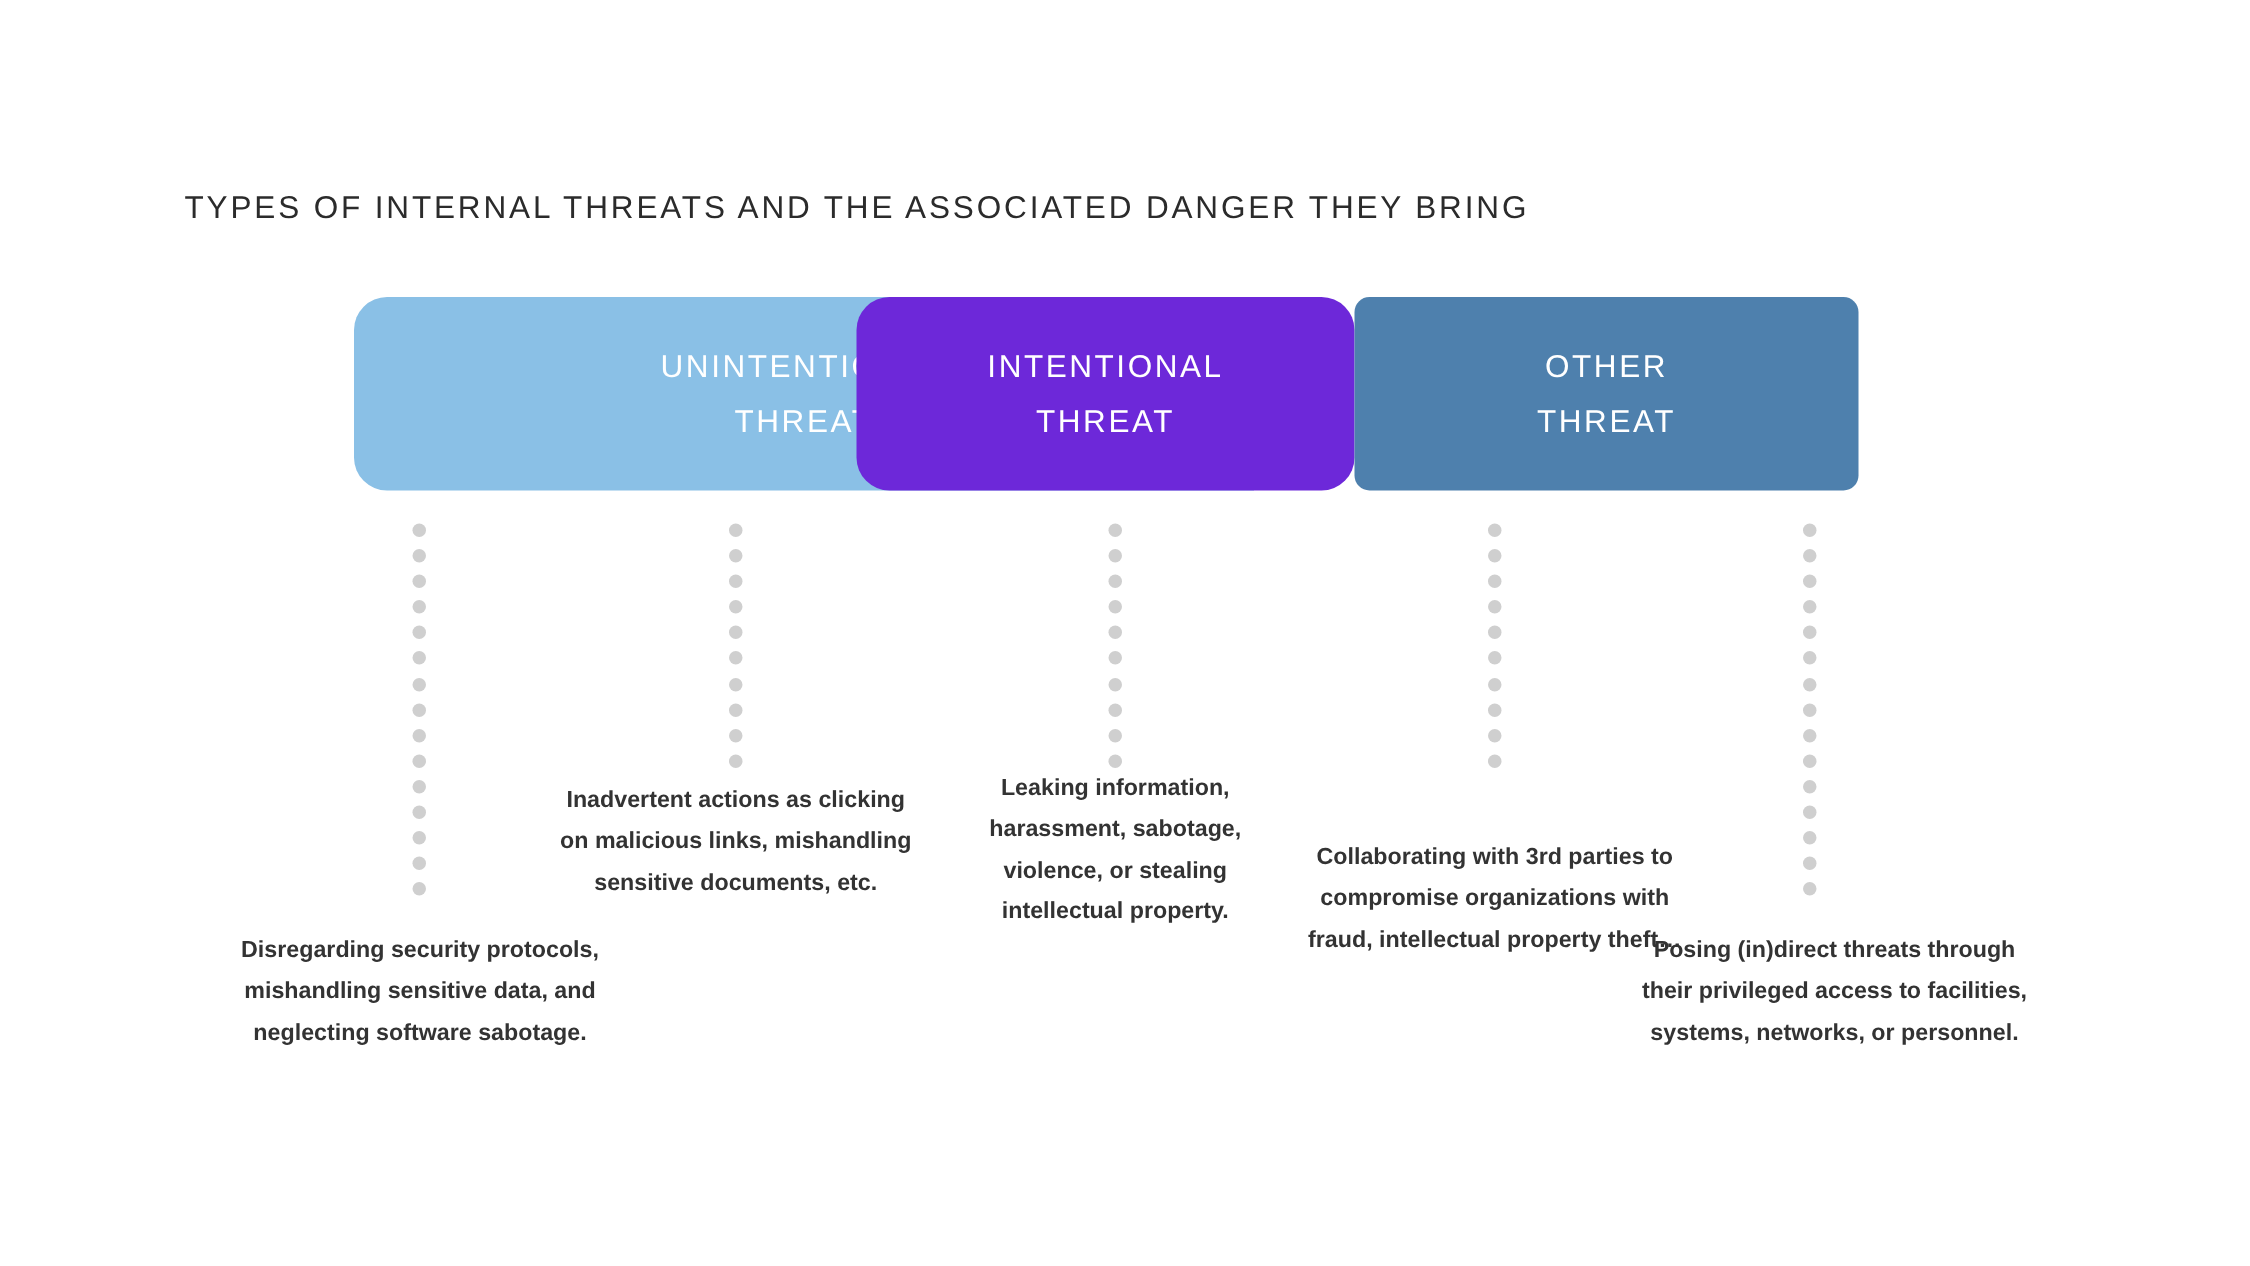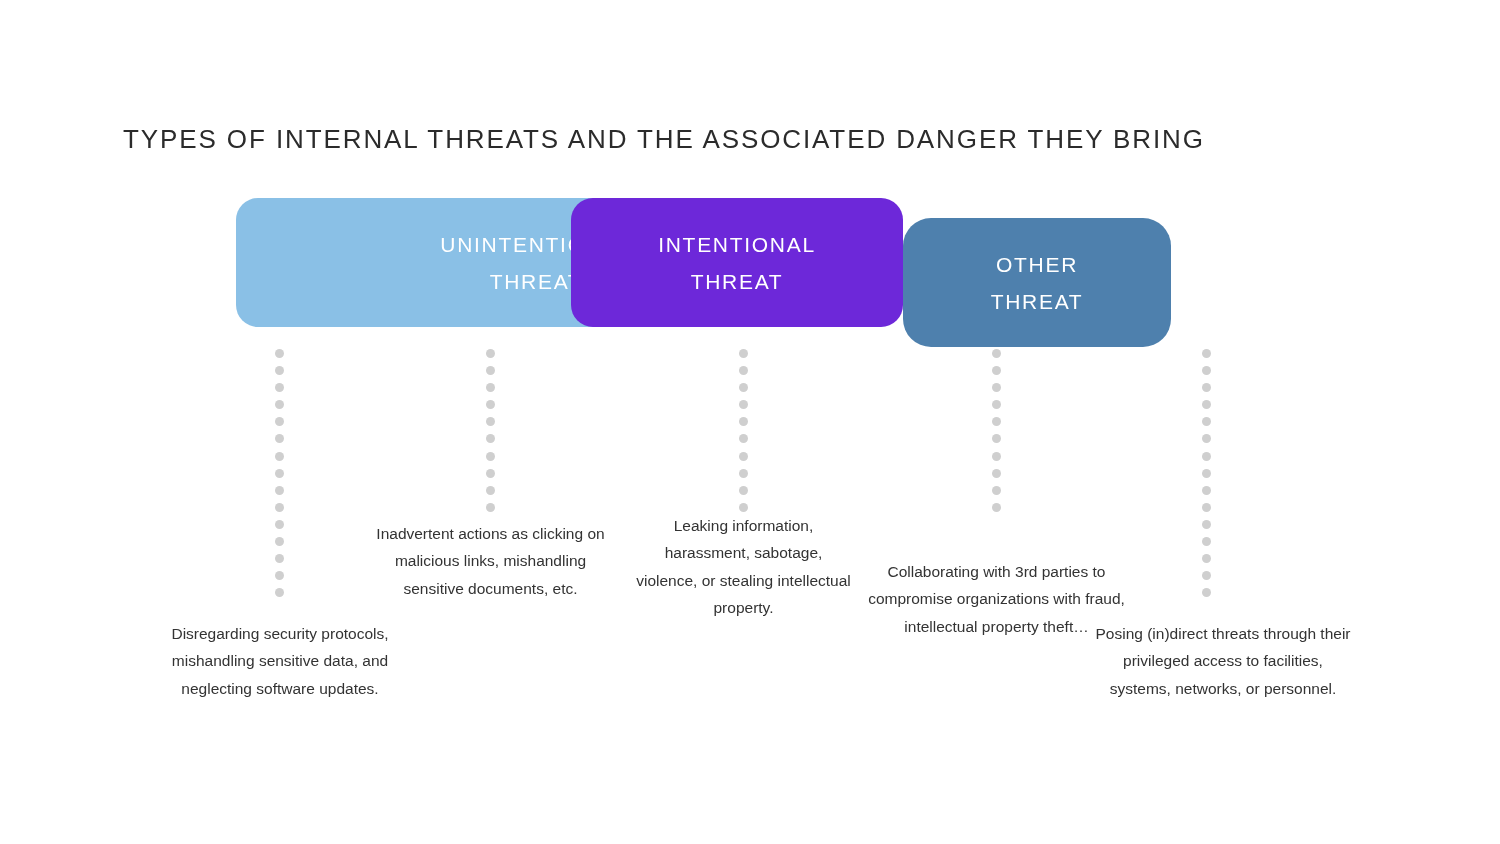--- a/index.html
+++ b/index.html
@@ -23,21 +23,21 @@
     height: 844px;
     background: #ffffff;
   }
 
   
   #page-title {
     position: absolute;
     left: 123px;
     top: 122px;
     width: 1290px;
-    font-size: 26px;
+    font-size: 21px;
     letter-spacing: 1.9px;
     color: #2b2b2b;
     font-weight: 400;
     white-space: nowrap;
     line-height: 34px;
   }
 
   
   #banner {
     position: absolute;
@@ -72,25 +72,24 @@
   }
   #band-1 {
     left: 335px;
     width: 332px;
     background: #6d28d9;
     border-radius: 22px;
     z-index: 2;
   }
   #band-2 {
     left: 667px;
-    width: 268px;
+    width: 336px;
     background: #4e80ad;
-    border-radius: 28px;
+    border-radius: 10px;
     z-index: 3;
-    margin-top: 20px;
   }
 
   
   .dotcol {
     position: absolute;
     width: 9px;
   }
   .dot {
     width: 9px;
     height: 9px;
@@ -99,21 +98,21 @@
     margin-bottom: 8.1px;
   }
 
   
   .caption {
     position: absolute;
     font-size: 15.5px;
     line-height: 27.3px;
     color: #333333;
     text-align: center;
-    font-weight: 400;
+    font-weight: 700;
   }
 </style>
 </head>
 <body>
 
 <div id="slide">
 
   <div id="page-title">TYPES OF INTERNAL THREATS AND THE ASSOCIATED DANGER THEY BRING</div>
 
   <div id="banner">
@@ -207,20 +206,20 @@
         <div class="dot"></div>
         <div class="dot"></div>
         <div class="dot"></div>
         <div class="dot"></div>
         <div class="dot"></div>
         <div class="dot"></div>
         <div class="dot"></div>
       </div>
     </div>
   <div id="caption-layer">
-      <div class="caption" style="left: 155px; top: 620px; width: 250px;">Disregarding security protocols, mishandling sensitive data, and neglecting software updates.</div>
+      <div class="caption" style="left: 155px; top: 620px; width: 250px;">Disregarding security protocols, mishandling sensitive data, and neglecting software sabotage.</div>
       <div class="caption" style="left: 370px; top: 520px; width: 241px;">Inadvertent actions as clicking on malicious links, mishandling sensitive documents, etc.</div>
       <div class="caption" style="left: 634px; top: 512px; width: 219px;">Leaking information, harassment, sabotage, violence, or stealing intellectual property.</div>
       <div class="caption" style="left: 864px; top: 520px; width: 265px; margin-top: 38px;">Collaborating with 3rd parties to compromise organizations with fraud, intellectual property theft…</div>
       <div class="caption" style="left: 1094px; top: 620px; width: 258px;">Posing (in)direct threats through their privileged access to facilities, systems, networks, or personnel.</div>
     </div>
 
 </div>
 
 </body></html>

